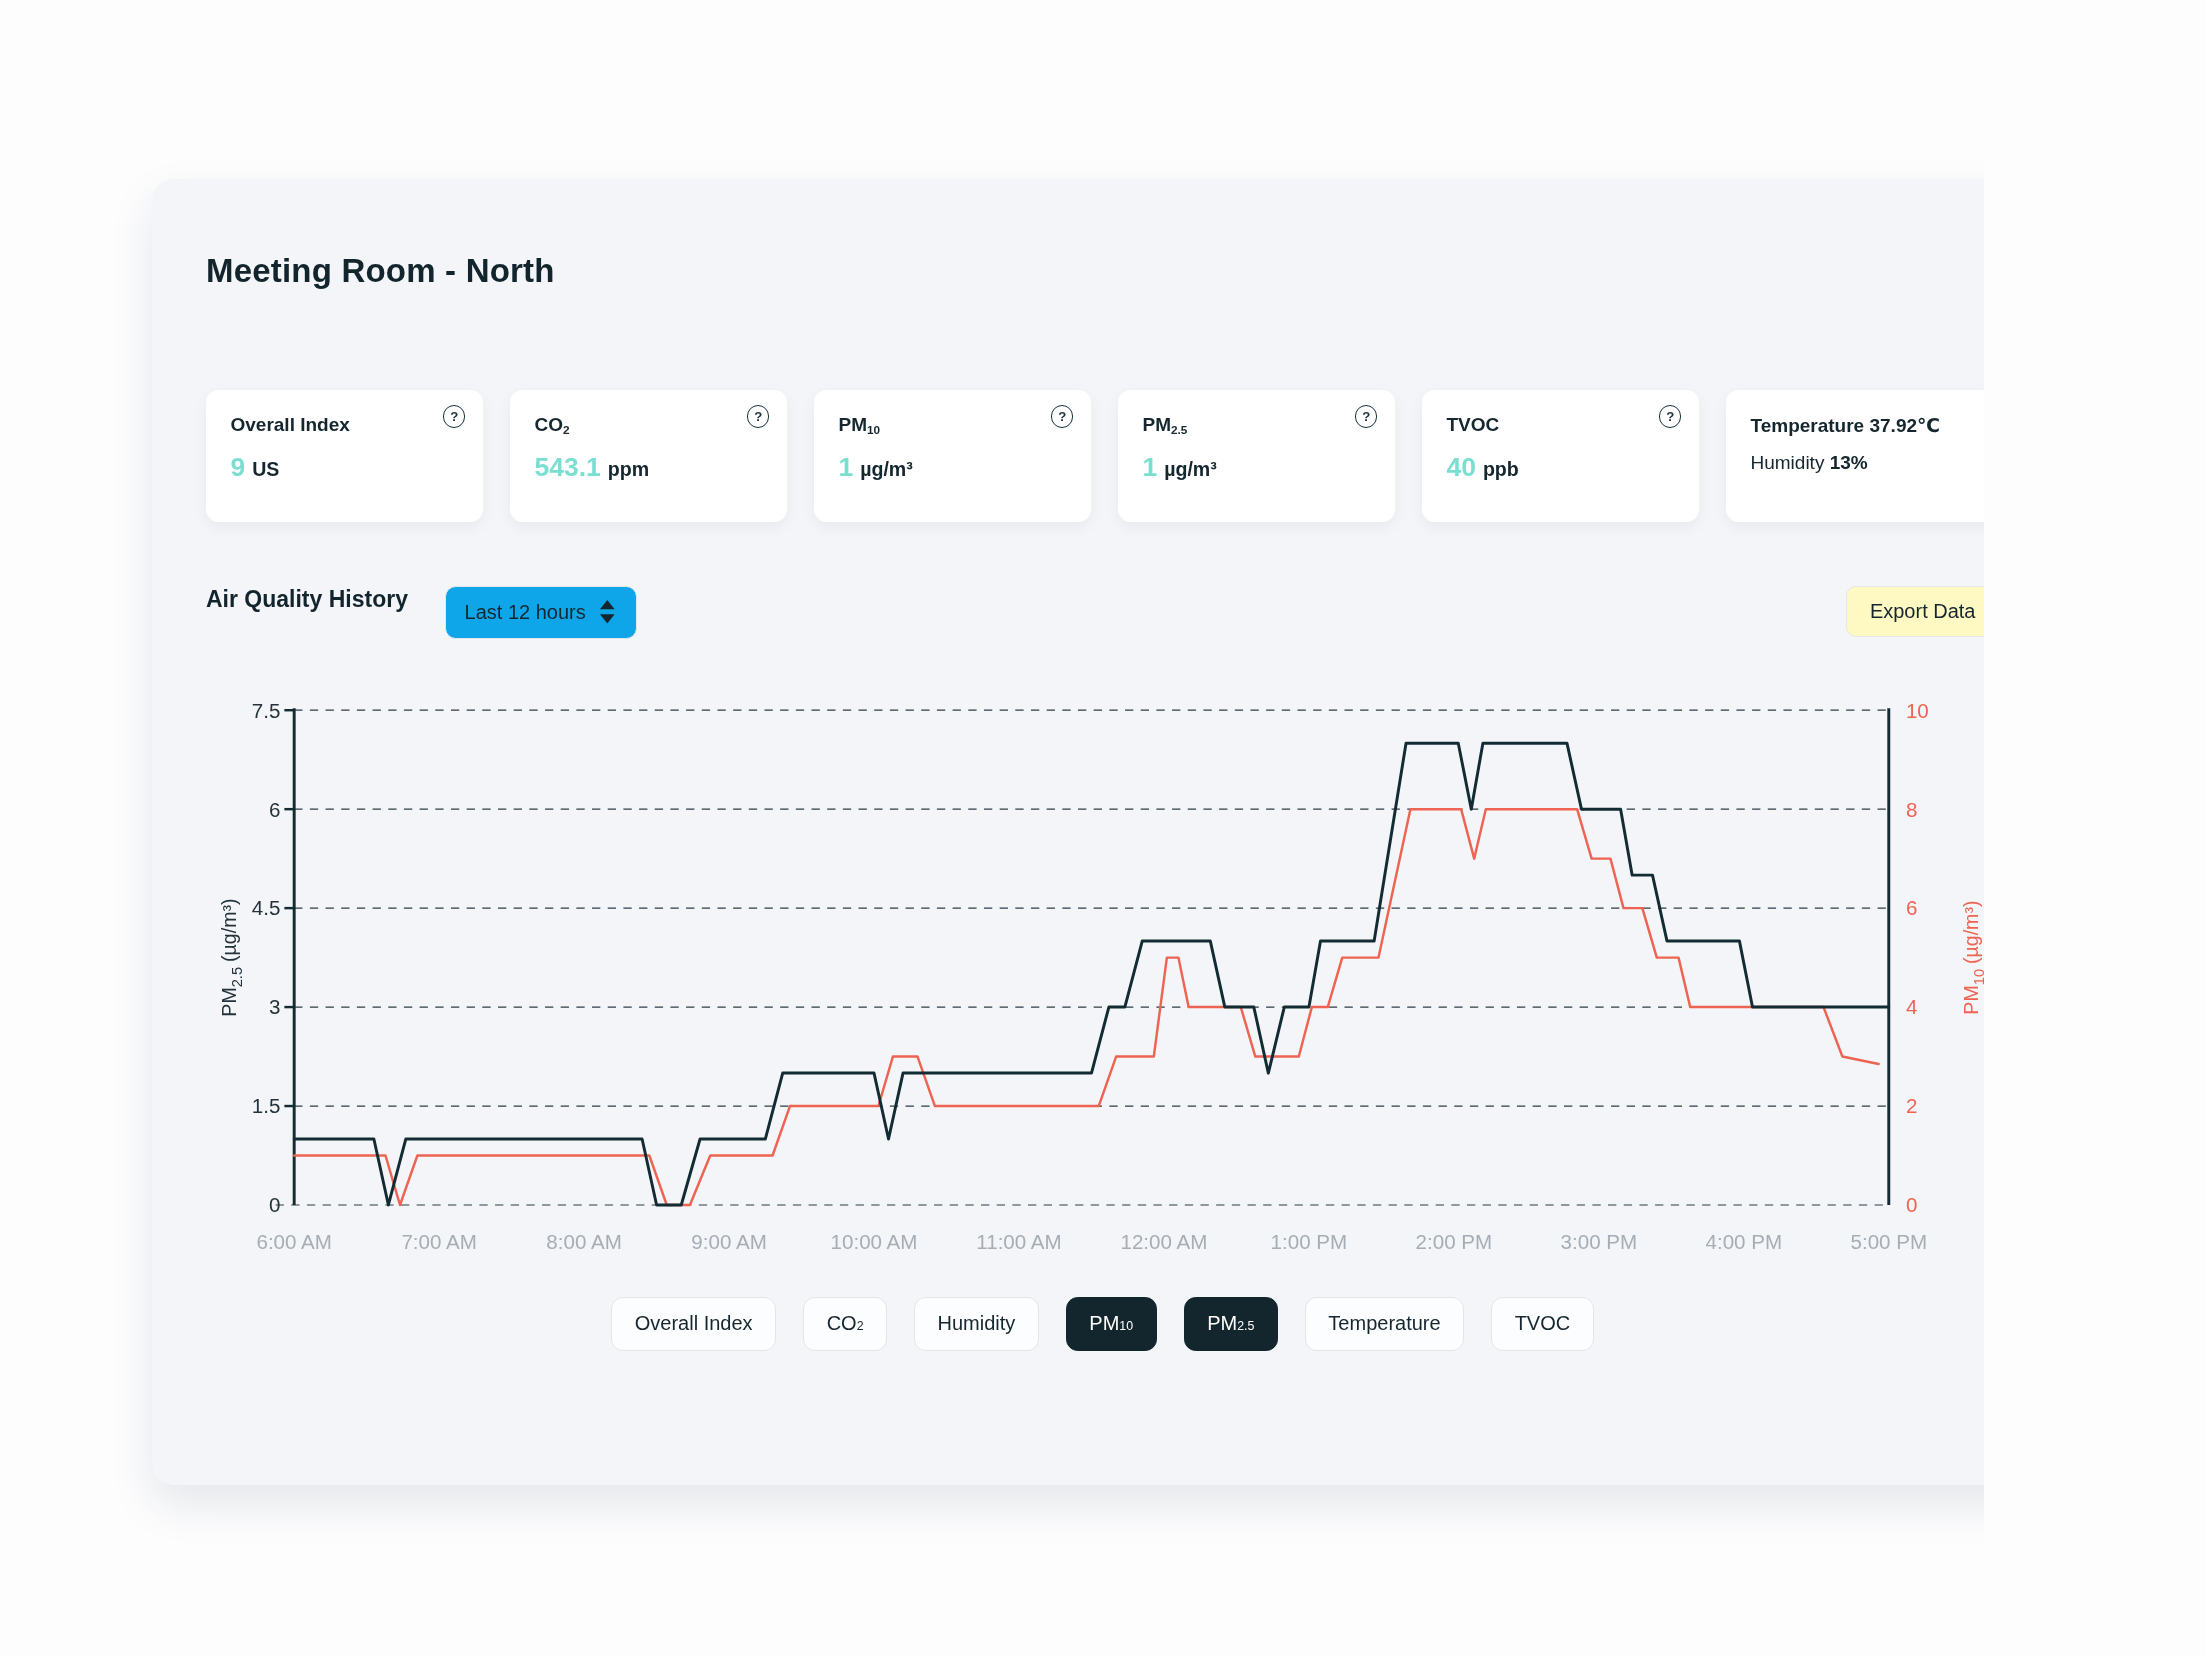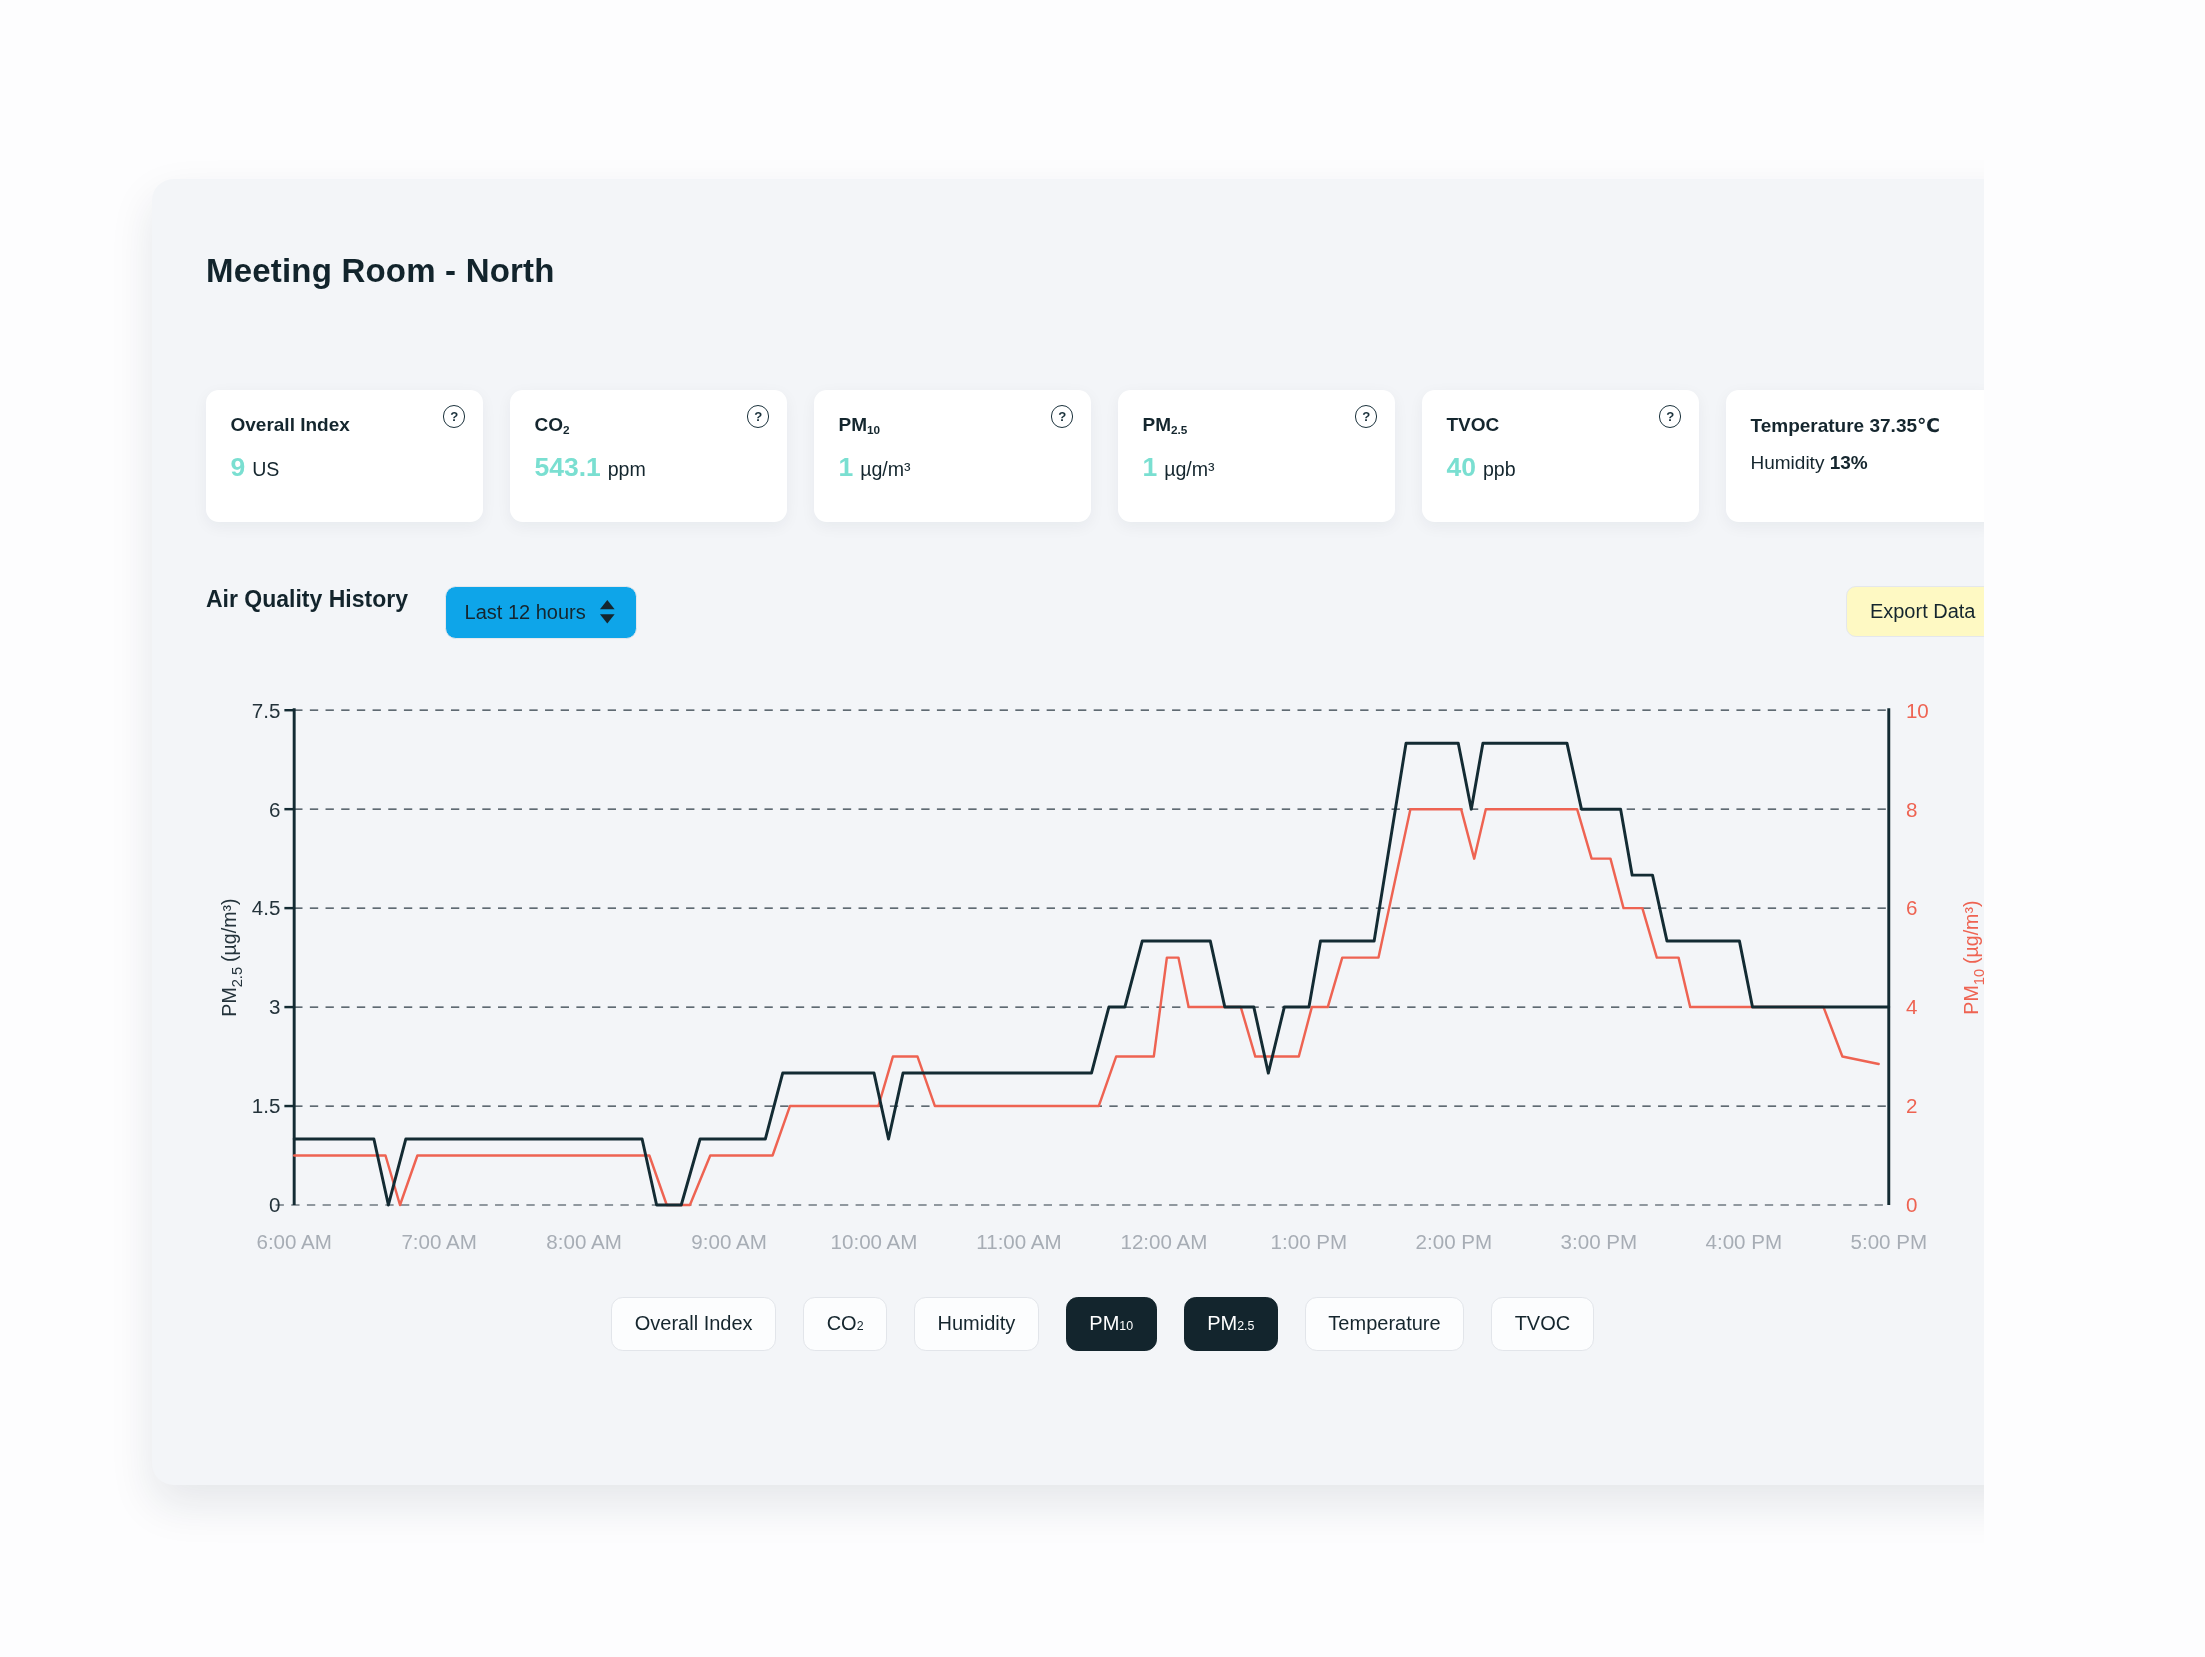--- a/index.html
+++ b/index.html
@@ -32,21 +32,21 @@
     background: #ffffff; border-radius: 12.7px;
     box-shadow: 0 4.9px 14.7px rgba(20, 40, 60, 0.05);
     padding: 24.5px 22.5px 0 24.5px;
     flex: 0 0 auto;
   }
   .metric-card.wide { flex: 1 1 auto; width: auto; }
   .metric-label { font-size: 19px; font-weight: 700; color: #14262e; }
   .metric-label sub, .chip sub { font-size: 0.62em; vertical-align: baseline; position: relative; top: 0.22em; font-weight: inherit; }
   .metric-value-row { margin-top: 15.7px; display: flex; align-items: baseline; }
   .metric-value { font-size: 26.5px; font-weight: 700; color: #7adfd1; }
-  .metric-unit { font-size: 19.6px; font-weight: 400; color: #14262e; margin-left: 6.9px; }
+  .metric-unit { font-size: 19.6px; font-weight: 700; color: #14262e; margin-left: 6.9px; }
   .help {
     position: absolute; top: 15.7px; right: 17.6px;
     width: 22.5px; height: 22.5px; border-radius: 50%;
     border: 1.5px solid #1b323c; color: #1b323c;
     font-size: 13.2px; font-weight: 600;
     display: flex; align-items: center; justify-content: center;
     cursor: pointer;
   }
   .env-line1 { font-size: 19px; font-weight: 700; }
   .env-line2 { margin-top: 14.7px; font-size: 19px; font-weight: 400; }
@@ -151,21 +151,21 @@
       <div class="metric-card">
         <div class="metric-label"><span>TVOC</span><sub></sub></div>
         <div class="metric-value-row">
           <span class="metric-value">40</span>
           <span class="metric-unit">ppb</span>
         </div>
         <div class="help">?</div>
       </div>
 
       <div class="metric-card wide">
-        <div class="env-line1"><span>Temperature</span> <span>37.35℃</span></div>
+        <div class="env-line1"><span>Temperature</span> <span>37.92℃</span></div>
         <div class="env-line2"><span>Humidity</span> <b>13%</b></div>
       </div>
 
     </div>
 
     <div class="section-row">
       <div class="section-title">Air Quality History</div>
       <div class="dropdown">
         <span>Last 12 hours</span>
         <svg width="18.6" height="25.5" viewBox="0 0 38 52">

